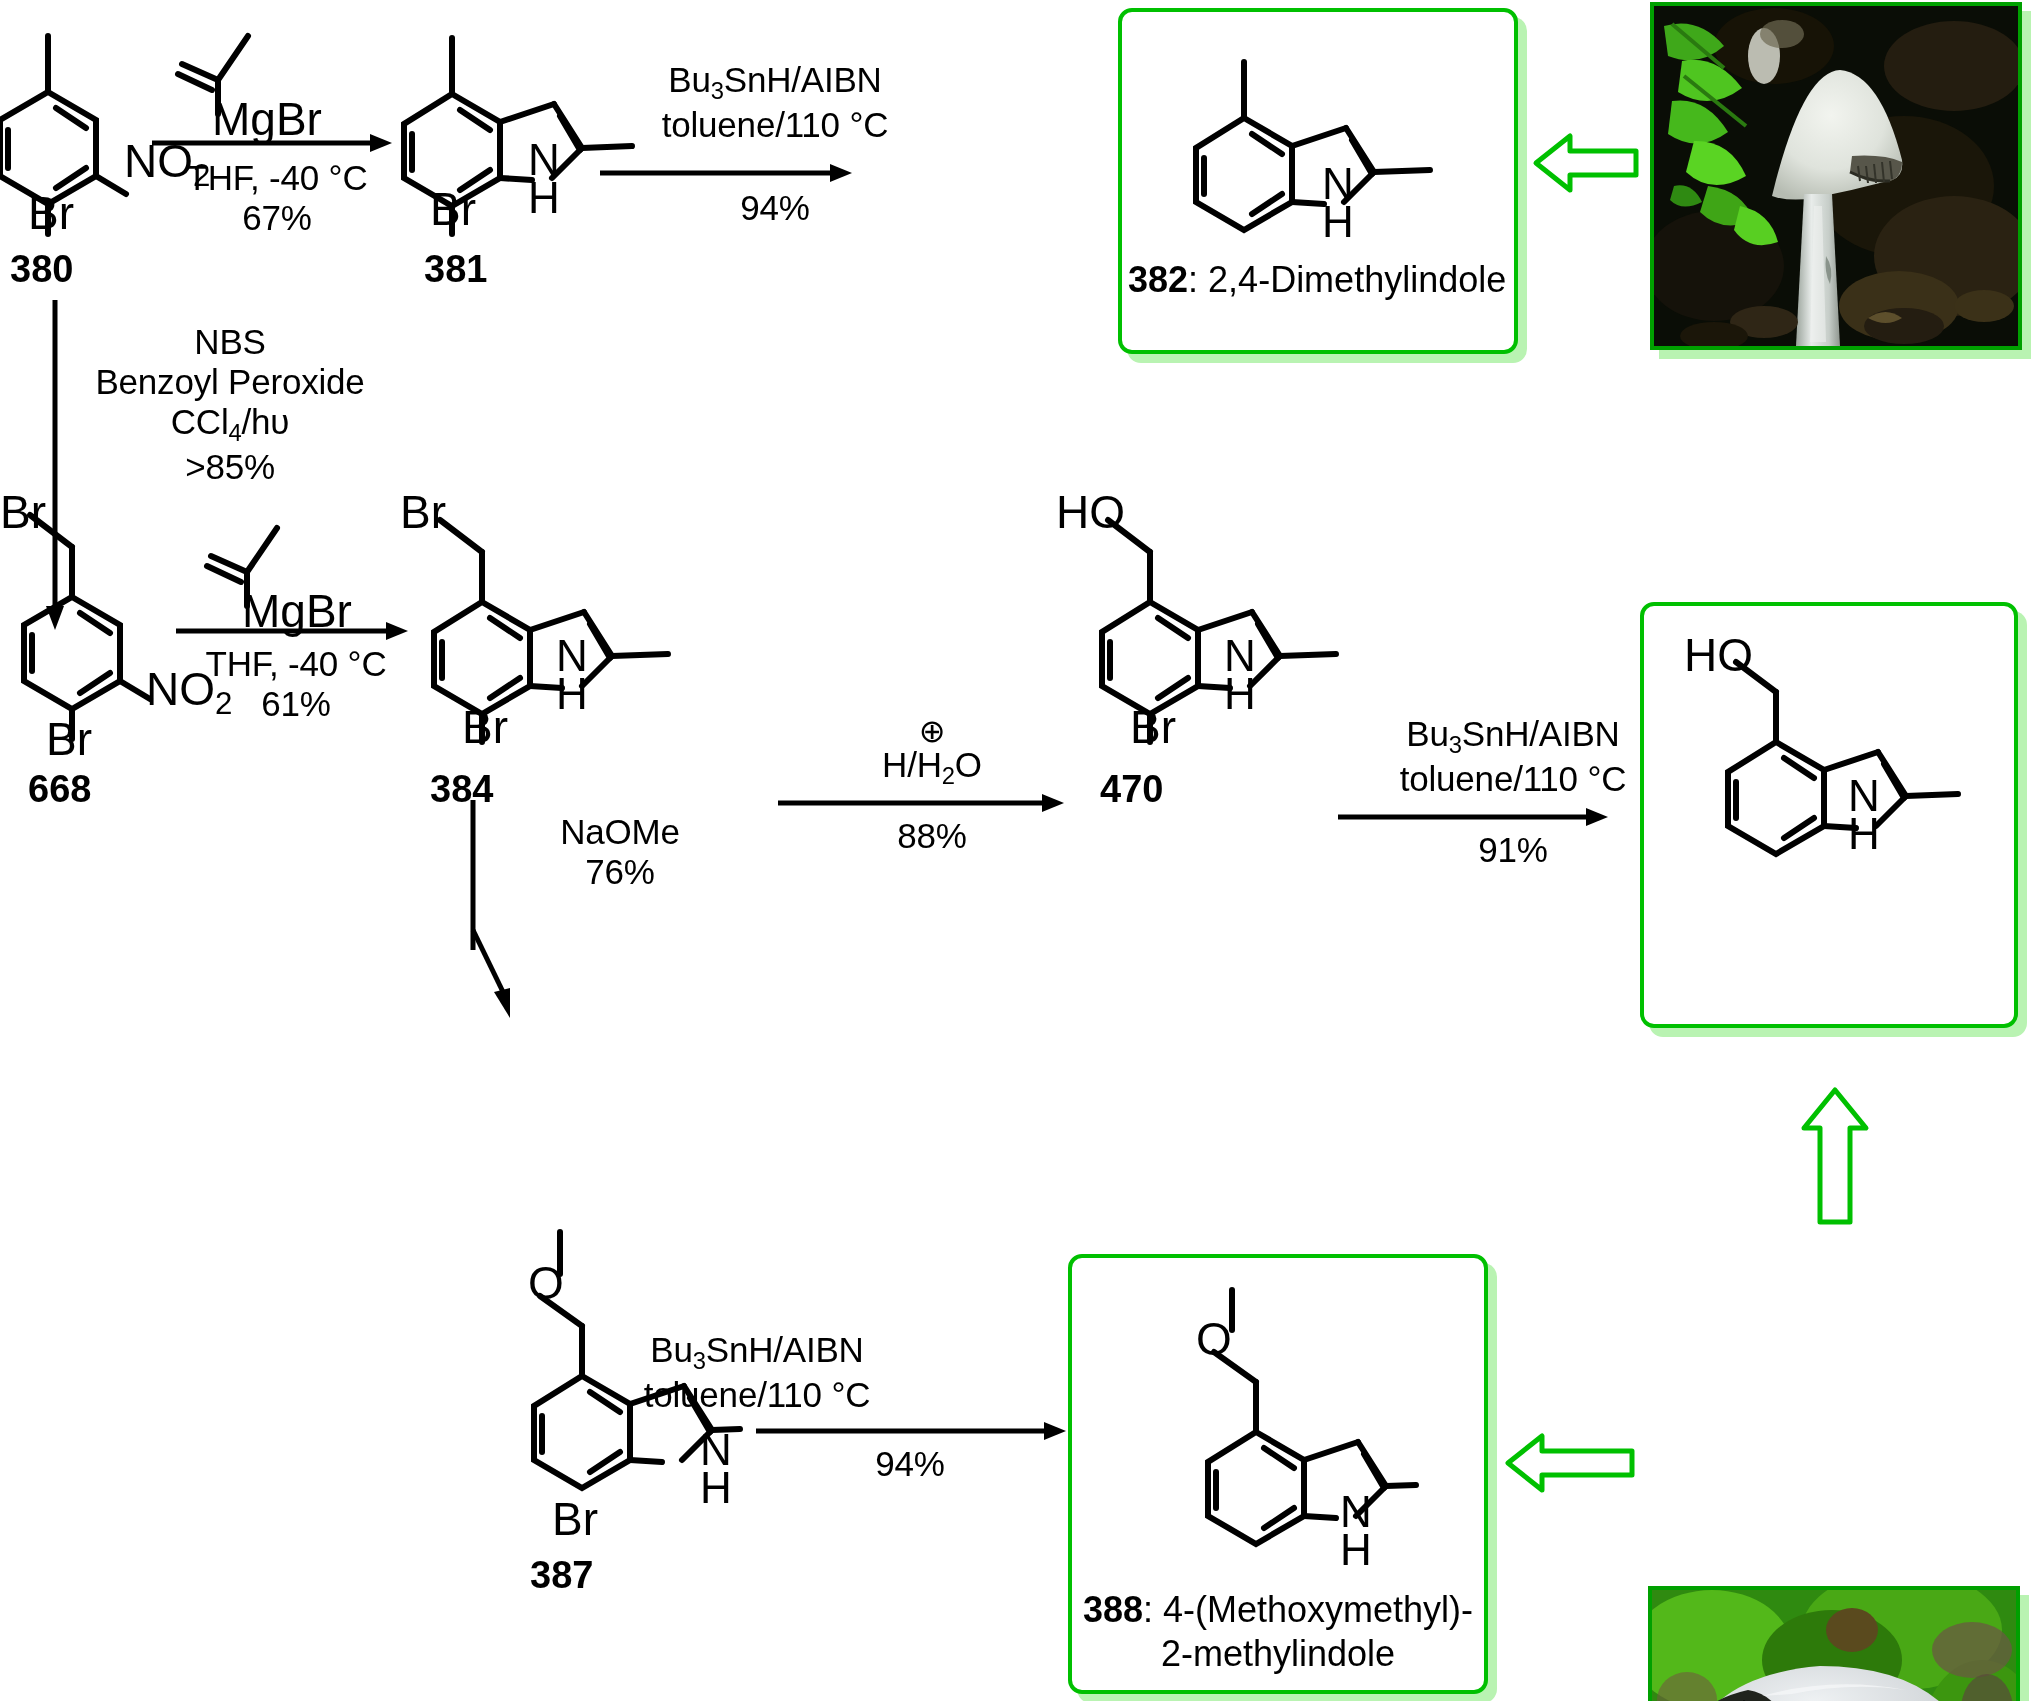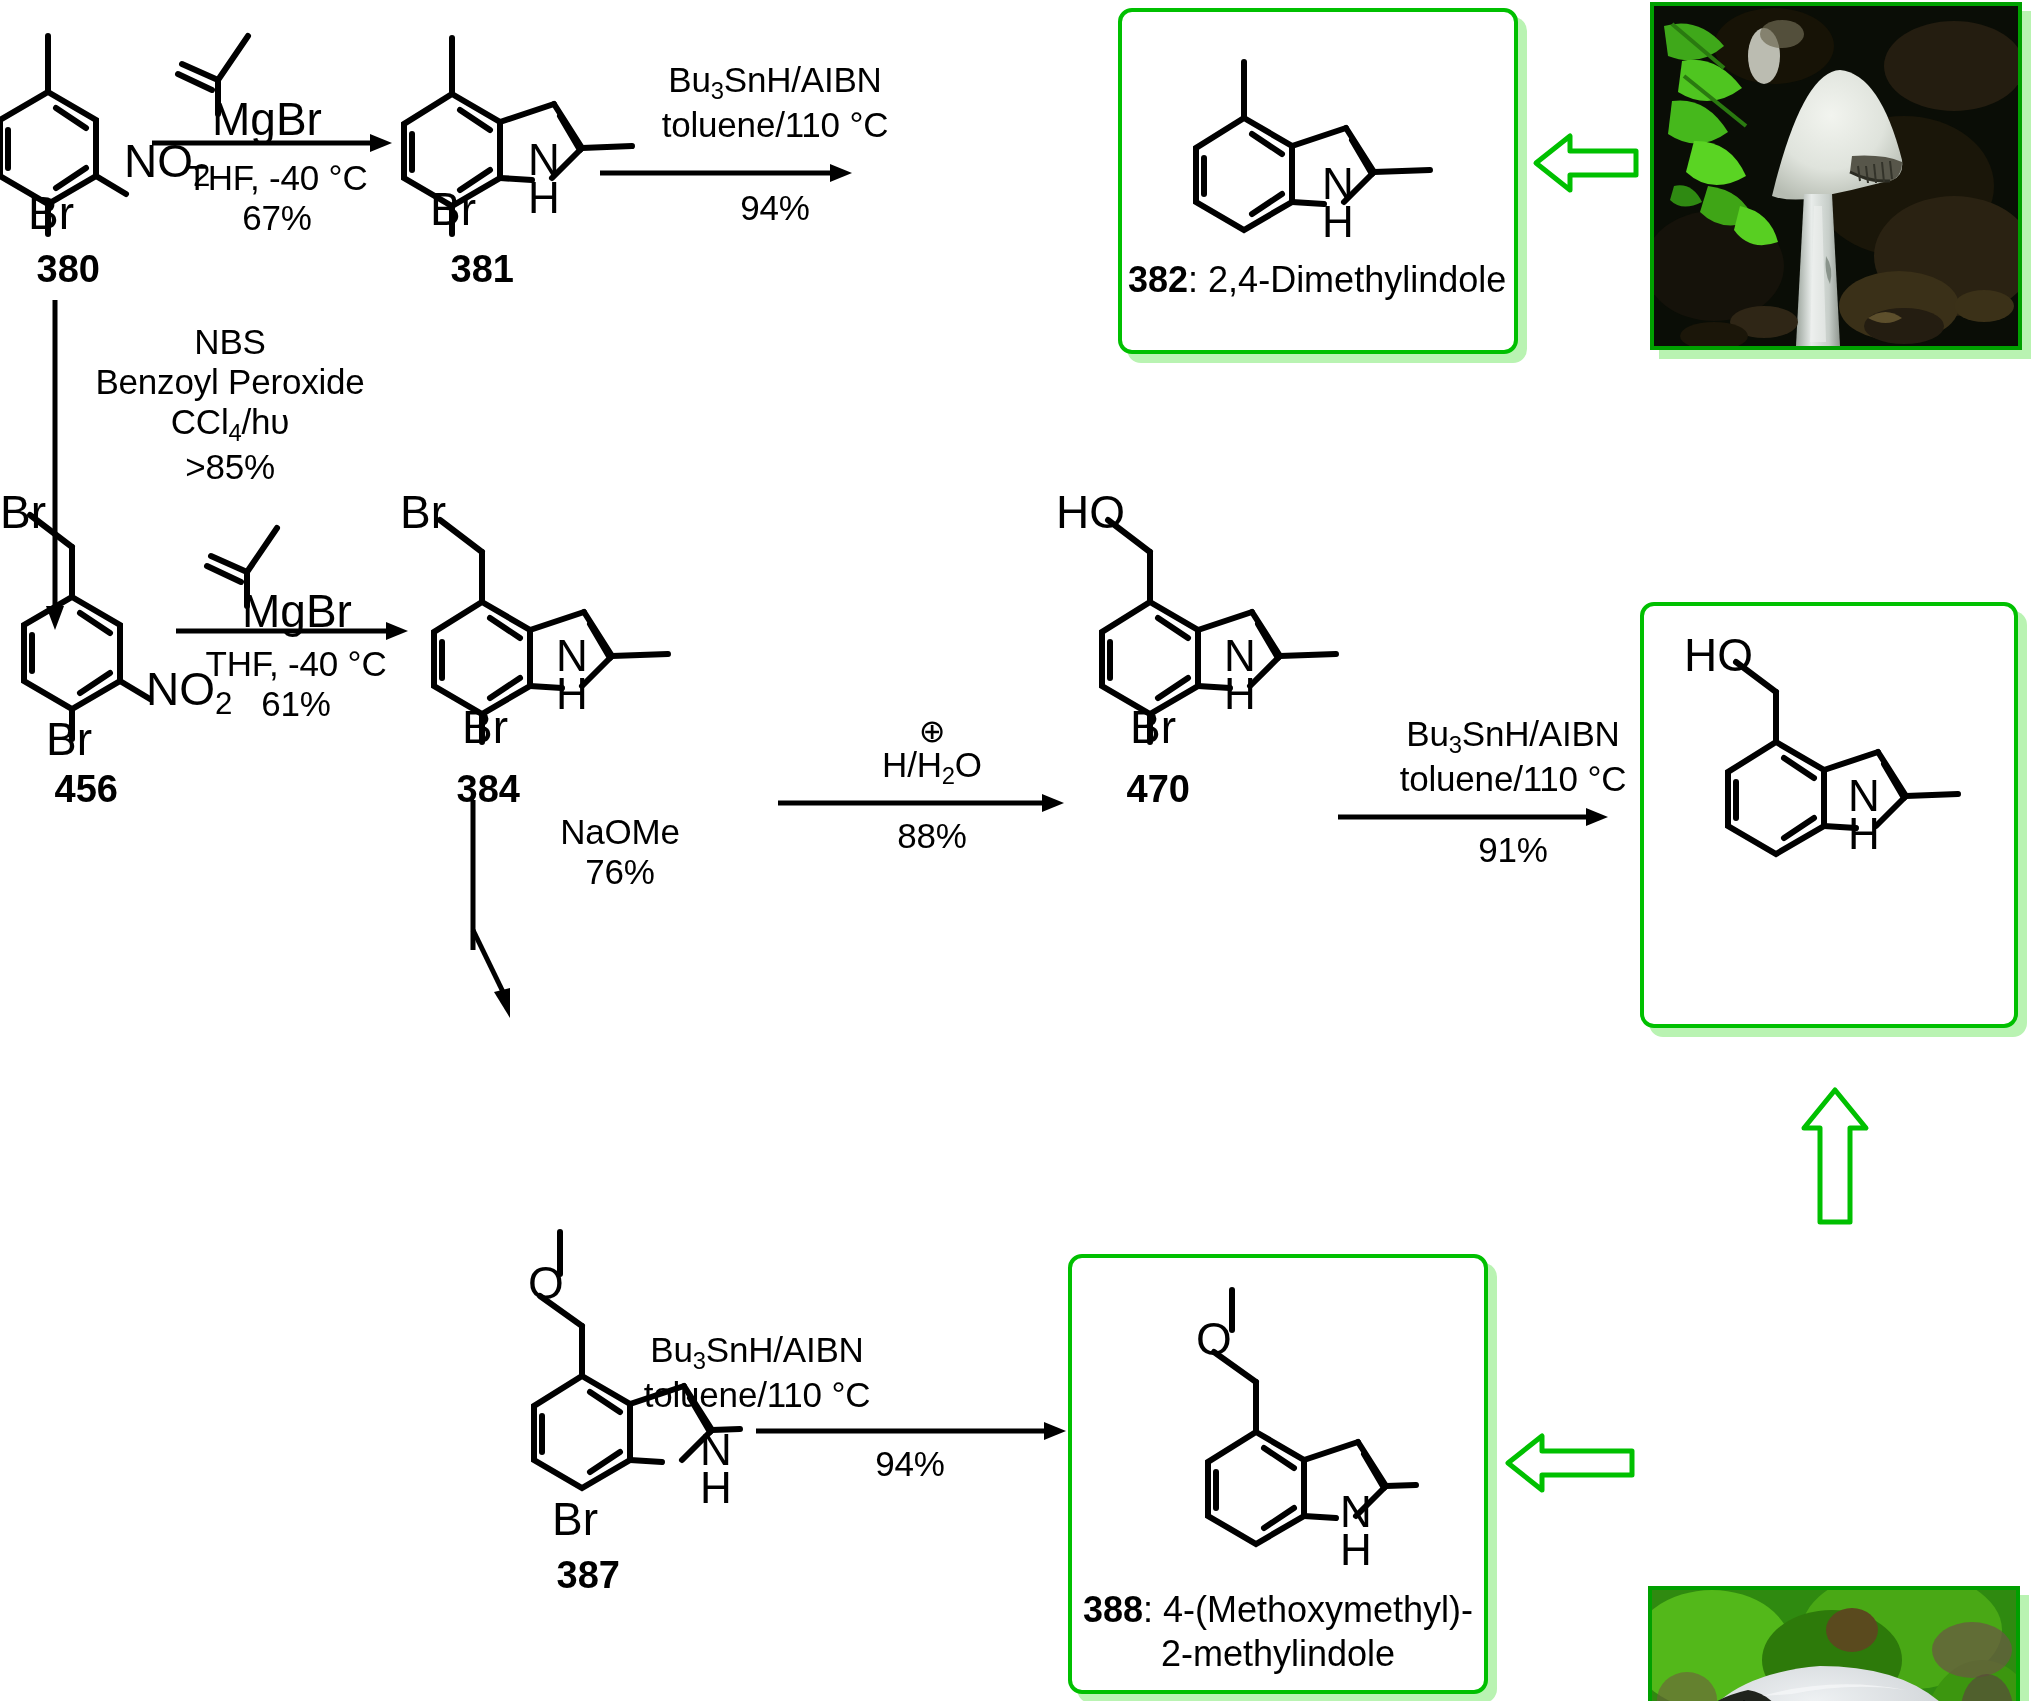--- a/index.html
+++ b/index.html
@@ -17,21 +17,21 @@
   .abs { position: absolute; }
   .txt { white-space: pre; line-height: 1.18; }
   .cond {
     font-size: 35px;
     text-align: center;
     letter-spacing: -0.2px;
   }
   .cmpd-label {
     font-size: 38px;
     font-weight: bold;
-    text-align: right;
+    text-align: left;
   }
   .boxlabel {
     font-size: 36px;
     text-align: center;
     line-height: 1.22;
   }
   .boxlabel b { font-weight: bold; }
   .greenbox {
     border: 4px solid #00c000;
     border-radius: 14px;
@@ -253,21 +253,21 @@
 
       <line x1="112" y1="176" x2="142" y2="194"></line>
 
       <line x1="64" y1="204" x2="64" y2="234"></line>
     </g>
   </svg>
 </div>
 <div class="abs txt" style="left:0px; top:485px; font-size:46px;">Br</div>
 <div class="abs txt" style="left:146px; top:662px; font-size:46px;">NO<sub>2</sub></div>
 <div class="abs txt" style="left:46px; top:712px; font-size:46px;">Br</div>
-<div class="abs cmpd-label" style="left:28px; top:768px; width:90px;">456</div>
+<div class="abs cmpd-label" style="left:28px; top:768px; width:90px;">668</div>
 
 <div class="abs" style="left:205px; top:520px;">
   <svg width="140" height="110" viewBox="0 0 140 110">
     <g stroke="#000" stroke-width="6" fill="none" stroke-linecap="round">
       <line x1="72" y1="8" x2="42" y2="52"></line>
       <line x1="42" y1="52" x2="42" y2="86"></line>
       <line x1="42" y1="52" x2="6" y2="36"></line>
       <line x1="36" y1="62" x2="2" y2="46"></line>
     </g>
   </svg>

